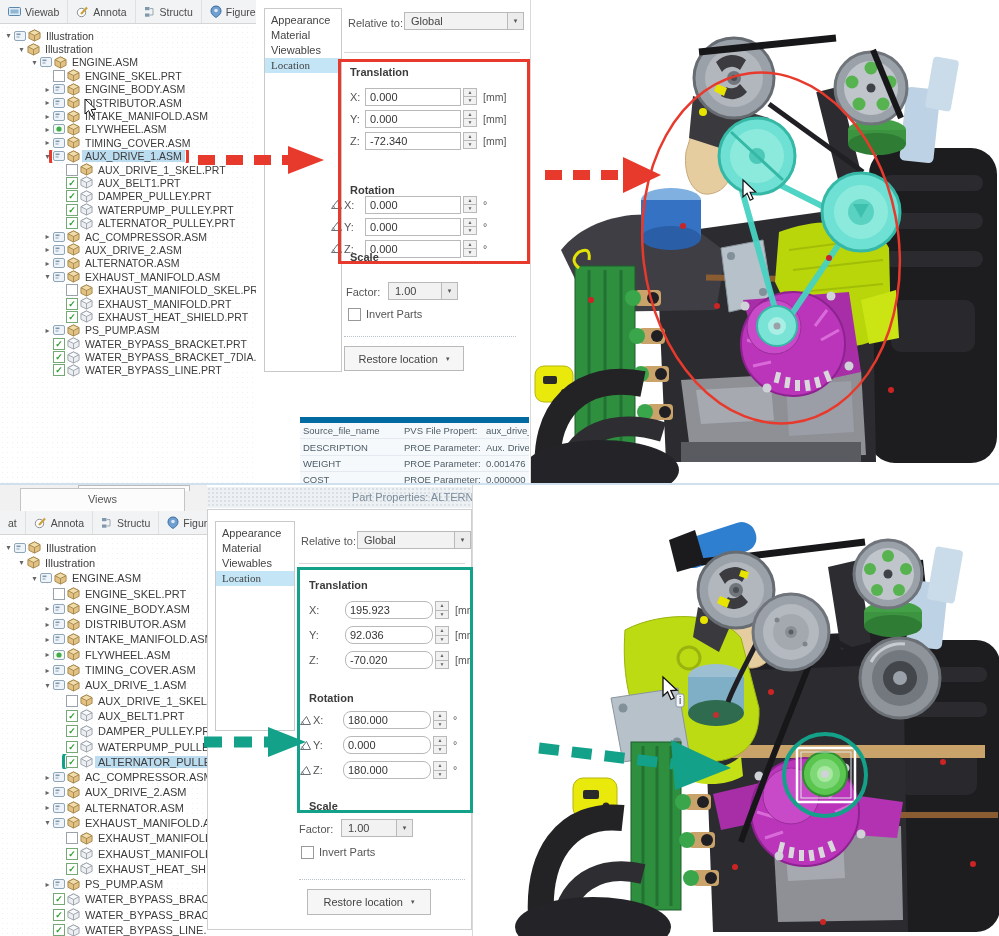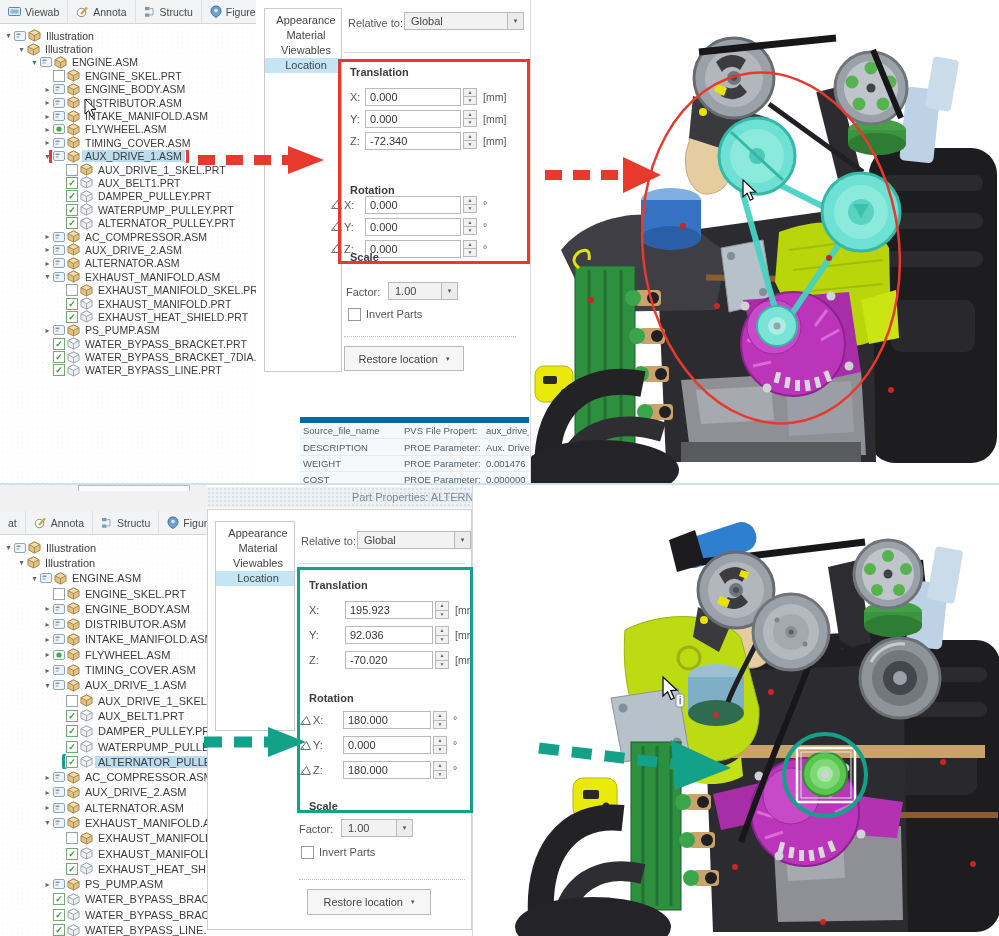--- a/index.html
+++ b/index.html
@@ -39,22 +39,22 @@
   .props-top{left:256px;top:0;width:274px;height:483px;}
   .props-bot{left:207px;top:0;width:265px;height:453px;}
   .pbody{position:absolute;left:0;top:24px;width:263px;height:419px;background:#fff;border:1px solid #cfcfcf;}
   .ptitle{position:absolute;left:0;top:2px;width:265px;height:21px;background:#edf1f4;
           background-image:radial-gradient(#d8e0e6 1px,transparent 1px);background-size:4px 4px;
           color:#7c8c99;font-size:11px;line-height:21px;white-space:nowrap;overflow:hidden;}
   .ptitle span{position:absolute;left:145px;}
   .sidetabs{position:absolute;border:1px solid #c9c9c9;background:#fff;padding-top:4px;}
   .st-top{left:8px;top:8px;width:76px;height:358px;}
   .st-bot{left:8px;top:36px;width:78px;height:204px;}
-  .sidetabs .stab{height:15px;line-height:15px;padding-left:6px;color:#444;cursor:default;white-space:nowrap;text-align:center;}
-  .sidetabs .stab.on{background:#c3e5f6;}
+  .sidetabs .stab{height:15px;line-height:15px;padding-left:6px;color:#444;cursor:default;white-space:nowrap;}
+  .sidetabs .stab.on{background:#c3e5f6;font-family:Liberation Serif, serif;}
   .plabel{position:absolute;color:#555;}
   .sect{position:absolute;font-weight:bold;color:#3c3c3c;}
   .combo{position:absolute;border:1px solid #b9b9b9;background:#f2f2f2;padding:2px 18px 2px 6px;
          white-space:nowrap;overflow:hidden;}
   .combo .dd{position:absolute;right:0;top:0;bottom:0;width:15px;border-left:1px solid #b9b9b9;
              display:flex;align-items:center;justify-content:center;font-size:7px;color:#555;background:#ececec;}
   .hline{position:absolute;border-top:1px solid #d8d8d8;}
   .dotline{position:absolute;border-top:1px dotted #b9c2c9;}
   .annotbox{position:absolute;pointer-events:none;z-index:10;}
   .annotbox.red{border:3px solid var(--red);}
@@ -64,21 +64,21 @@
   .fg-t .frow{height:17px;margin-bottom:5px;}
   .fg-b .frow{height:18px;margin-bottom:7px;}
   .frow .ai{display:flex;flex:0 0 14px;}
   .frow .fl{flex:0 0 15px;color:#555;}
   .fg-rt .fl{flex:0 0 21px;}
   .fg-tb .fl{flex:0 0 36px;}
   .fg-rb .fl{flex:0 0 30px;}
   .frow input{border:1px solid #b9b9b9;height:100%;box-sizing:border-box;font:11px "Liberation Sans",sans-serif;
               color:#333;padding:8px 4px;background:#fff;}
   .fg-t .frow input{width:96px;}
-  .fg-b .frow input{width:88px;}
+  .fg-b .frow input{width:88px;border-radius:8px;}
   .spin{display:flex;flex-direction:column;width:14px;height:100%;box-sizing:border-box;margin-left:2px;}
   .spin .sb{flex:1;border:1px solid #b9b9b9;background:#f1f1f1;font-size:5px;line-height:7px;
             text-align:center;color:#666;cursor:default;}
   .spin .sb+.sb{border-top:none;}
   .unit{margin-left:6px;color:#555;font-size:10.5px;white-space:nowrap;}
   .chk{position:absolute;width:11px;height:11px;border:1px solid #999;background:#fff;}
   .btn{position:absolute;border:1px solid #b9b9b9;background:#f6f6f6;color:#444;font-size:11px;
        display:flex;align-items:center;justify-content:center;gap:8px;cursor:default;}
   .btn .dd2{font-size:7px;color:#555;}
 
@@ -883,20 +883,21 @@
         </g>
         <path d="M212 180 L212 197 L216.1 193.3 L219.2 200.2 L222.1 198.8 L219.1 192.2 L224.6 192 Z" fill="#fff" stroke="#111" stroke-width="1.2"></path>
       </svg>
     </div>
   </section>
 
   <section class="half bottom">
 
     <div class="topstrip">
       <div class="combostub"></div>
+      <div class="views-tab">Views</div>
     </div>
 
     <div class="panel tree-panel tp-bot">
       <div class="tabbar" id="tabs-bot">
           <div class="tab">
             <span>at</span>
           </div>
           <div class="tab">
             <span class="ti">
               <svg width="13" height="12" viewBox="0 0 13 12">

